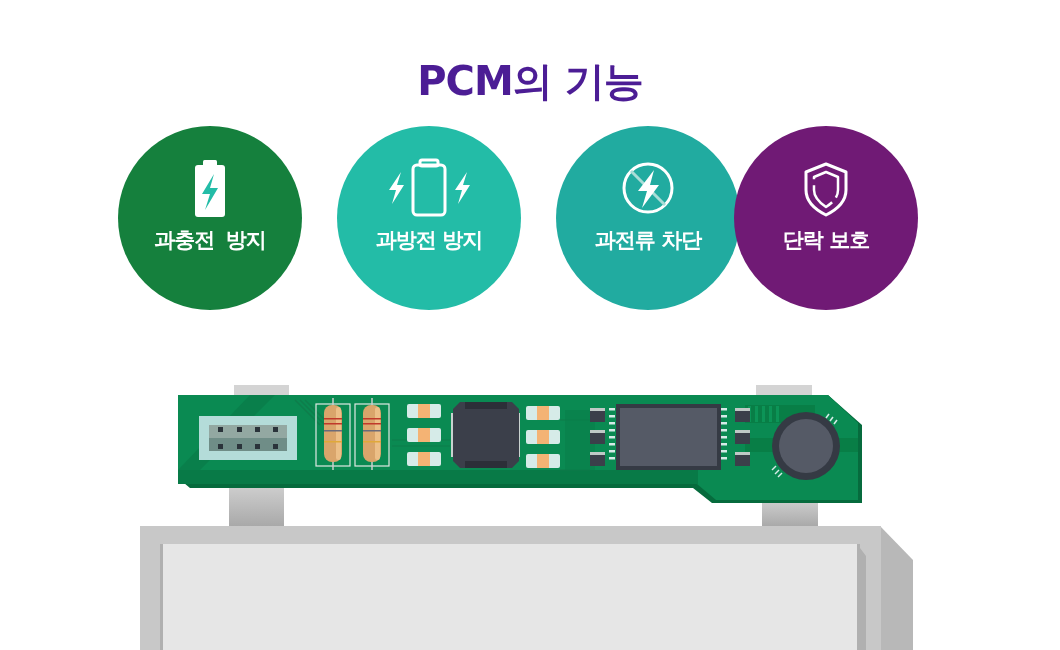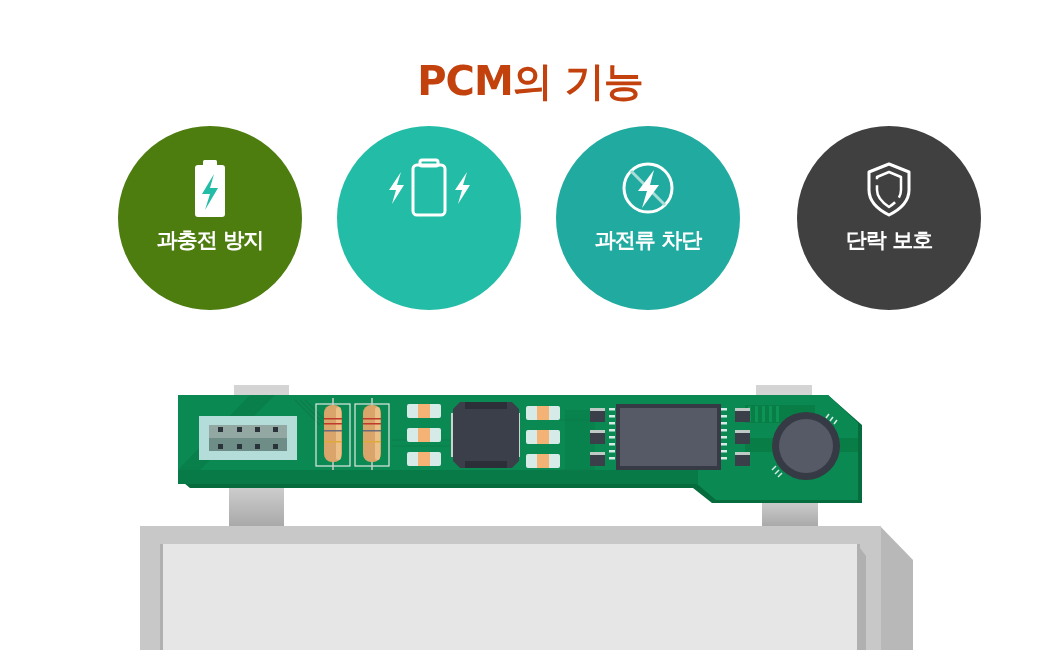--- a/index.html
+++ b/index.html
@@ -1,65 +1,66 @@
 <!DOCTYPE html>
 <html><head>
 <meta charset="utf-8">
 <style>
   html, body { margin: 0; padding: 0; background: #ffffff; }
   body { width: 1060px; height: 650px; position: relative; overflow: hidden;
          font-family: "DejaVu Sans", "Liberation Sans", sans-serif; }
   .title { position: absolute; left: 0; width: 1060px; top: 54px; text-align: center;
-           font-size: 40px; font-weight: bold; color: #c2410c; letter-spacing: -1px; }
+           font-size: 40px; font-weight: bold; color: #4c1d95; letter-spacing: -1px; }
   .circle { position: absolute; width: 184px; height: 184px; border-radius: 50%;
             top: 126px; display: flex; flex-direction: column; align-items: center; }
   .circle .icon { position: absolute; top: 32px; left: 50%; transform: translateX(-50%); }
   .circle .label { position: absolute; top: 100px; width: 100%; text-align: center;
                    color: #ffffff; font-size: 21px; font-weight: bold; letter-spacing: -1px; }
   .illustration { position: absolute; left: 0; top: 370px; width: 1060px; height: 280px; }
 </style>
 </head>
 <body>
 
 <div class="title">PCM의 기능</div>
 
-<div class="circle" style="left:118px; background:#4d7c0f;">
+<div class="circle" style="left:118px; background:#15803d;font-family:Liberation Mono, monospace;">
   <span class="icon">
     <svg width="40" height="60" viewBox="0 0 40 60">
       <rect x="13" y="2" width="14" height="6" rx="1.5" fill="#ffffff"></rect>
       <rect x="5" y="7" width="30" height="52" rx="3" fill="#ffffff"></rect>
       <polygon points="24,16 12,36 20,36 15,52 28,30 20,30" fill="#23bca7"></polygon>
     </svg>
   </span>
   <span class="label">과충전 방지</span>
 </div>
 
 <div class="circle" style="left:337px; background:#23bca7;">
   <span class="icon">
     <svg width="96" height="60" viewBox="0 0 96 60">
       <polygon points="20,14 8,32 15,32 11,46 23,27 16,27" fill="#ffffff"></polygon>
       <rect x="39" y="2" width="18" height="6" rx="2" fill="none" stroke="#ffffff" stroke-width="3"></rect>
       <rect x="32" y="7" width="32" height="50" rx="4" fill="none" stroke="#ffffff" stroke-width="3"></rect>
       <polygon points="86,14 74,32 81,32 77,46 89,27 82,27" fill="#ffffff"></polygon>
     </svg>
   </span>
+  <span class="label">과방전 방지</span>
 </div>
 
 <div class="circle" style="left:556px; background:#21aba0;text-decoration:underline;">
   <span class="icon">
     <svg width="60" height="60" viewBox="0 0 60 60">
       <circle cx="30" cy="30" r="24" fill="none" stroke="#ffffff" stroke-width="3"></circle>
       <line x1="13" y1="13" x2="47" y2="47" stroke="#a9ddd7" stroke-width="3"></line>
       <polygon points="36,12 20,33 29,33 24,50 41,27 32,27" fill="#ffffff"></polygon>
     </svg>
   </span>
   <span class="label">과전류 차단</span>
 </div>
 
-<div class="circle" style="left:797px; background:#404040;">
+<div class="circle" style="left:734px; background:#701a75;">
   <span class="icon">
     <svg width="60" height="60" viewBox="0 0 60 60">
       <path d="M30 6 L50 14 L50 32 C50 44 40 52 30 57 C20 52 10 44 10 32 L10 14 Z" fill="none" stroke="#ffffff" stroke-width="3" stroke-linejoin="round"></path>
       <path d="M30 14 L42 19 L42 32 C42 40 36 45 30 49 C24 45 18 40 18 32 L18 19 Z" fill="none" stroke="#ffffff" stroke-width="2.5" stroke-dasharray="34 6" stroke-linejoin="round"></path>
     </svg>
   </span>
   <span class="label">단락 보호</span>
 </div>
 
 <div class="illustration">

